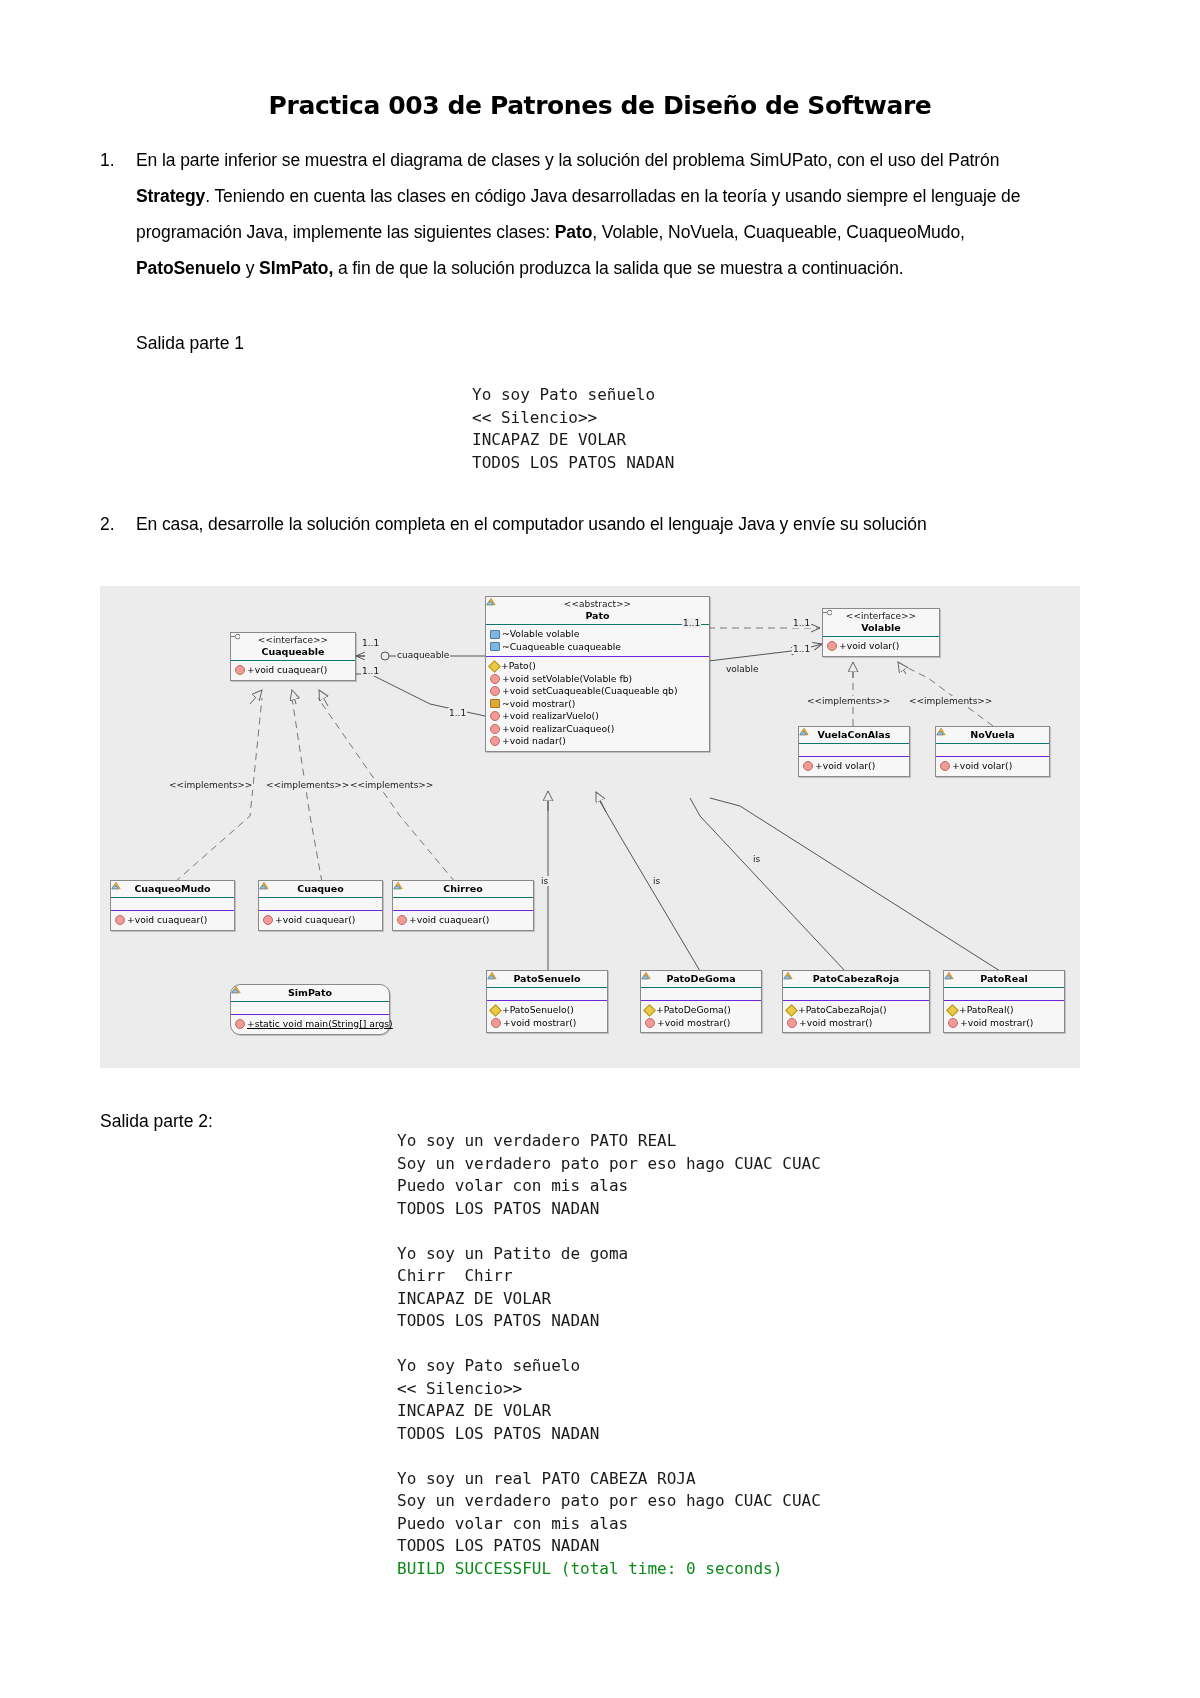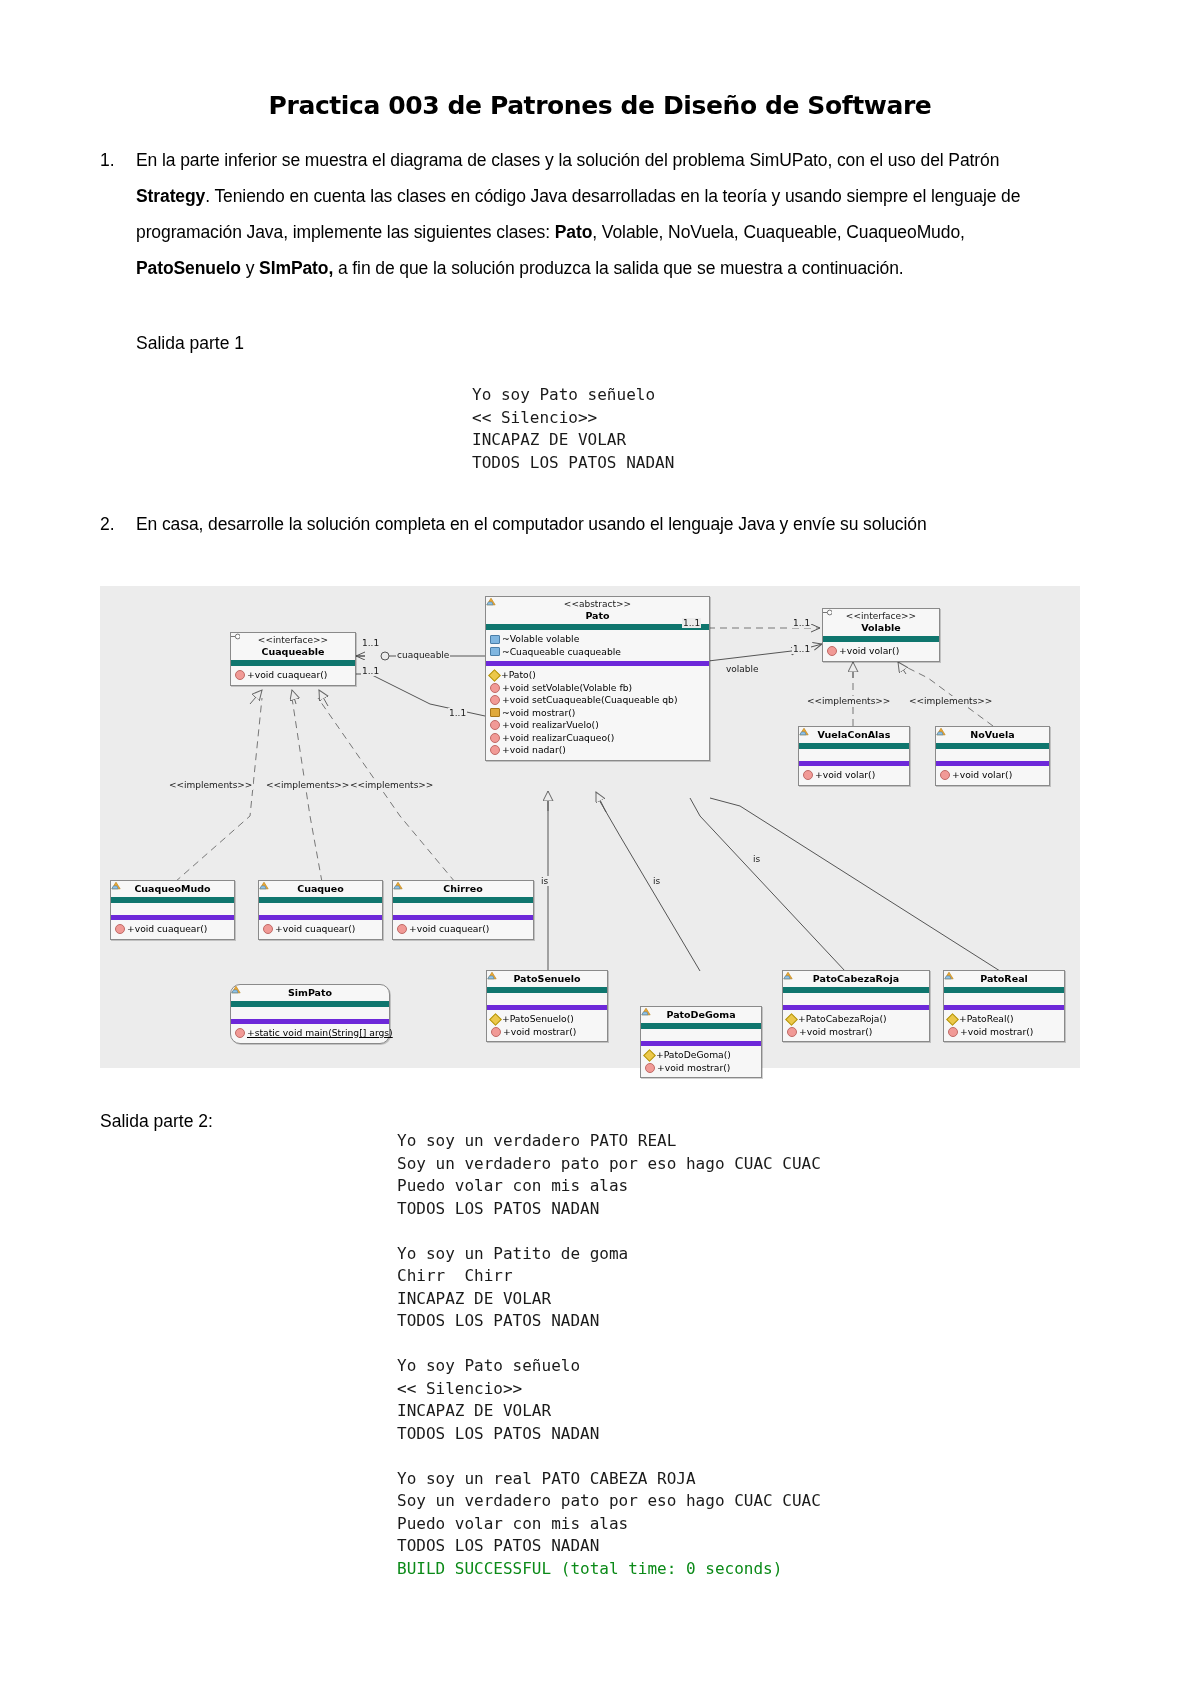--- a/index.html
+++ b/index.html
@@ -47,29 +47,29 @@
   .cls {
     position:absolute;
     background:#f7f7f7;
     border:1px solid #8a8a8a;
     box-shadow:1px 1px 0 rgba(0,0,0,0.18);
     font-size:9.5px;
     font-family:"DejaVu Sans", sans-serif;
     box-sizing:border-box;
   }
   .cls .hdr {
-    border-bottom:6px solid #0f766e;
+    border-bottom:1px solid #0f766e;
     text-align:center;
     padding:2px 2px 3px 2px;
     line-height:11px;
   }
   .cls .stereo { font-size:9px; color:#1a1a1a; }
   .cls .nm { font-weight:bold; font-size:9.5px; }
   .cls .sec {
-    border-bottom:5px solid #6d28d9;
+    border-bottom:1px solid #6d28d9;
     padding:3px 4px;
   }
   .cls .sec:last-child { border-bottom:none; }
   .cls .sec.empty { height:12px; padding:0; }
   .row { white-space:nowrap; line-height:12.5px; display:flex; align-items:center; gap:2px; }
   .row .txt { font-size:9.2px; }
   .row .txt.ul { text-decoration:underline; }
 
   
   .mk { width:8px; height:8px; flex:none; display:inline-block; position:relative; top:0px; }
@@ -376,21 +376,21 @@
             <span class="mk ctor"></span>
             <span class="txt">+PatoSenuelo()</span>
           </div>
           <div class="row">
             <span class="mk meth"></span>
             <span class="txt">+void mostrar()</span>
           </div>
         </div>
     </div>
 
-    <div class="cls" style="left:540px; top:384px; width:122px;margin-top:36px;">
+    <div class="cls" style="left:540px; top:384px; width:122px;">
       <div class="hdr">
         <div style="display:flex;align-items:center;justify-content:center;gap:3px;">
           <svg class="cicon" viewBox="0 0 12 10">
               <path d="M6,1 L11,9 L1,9 z" fill="#f0a830" stroke="#b07a10" stroke-width="0.7"></path>
               <path d="M3,5.5 L7,5.5 L8.5,9 L1,9 z" fill="#8fc3e8" stroke="#4a7ea8" stroke-width="0.7"></path>
             </svg>
           <span class="nm">PatoDeGoma</span>
         </div>
       </div>
       <div class="sec empty"></div>

